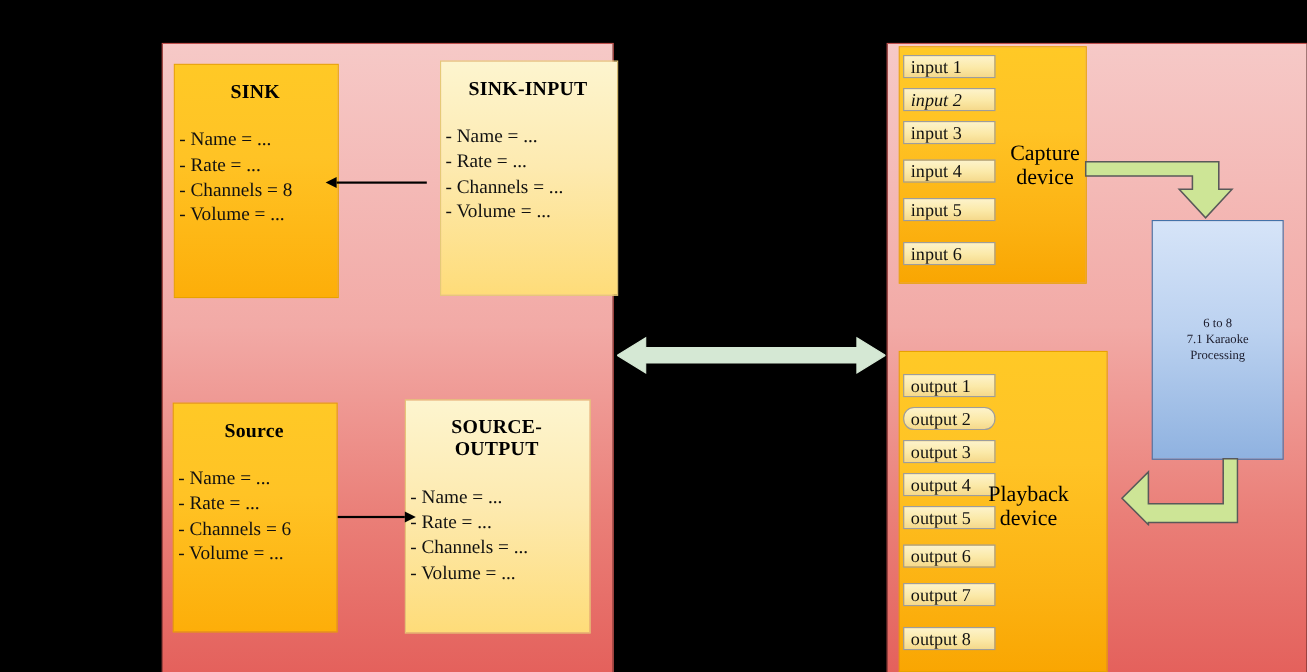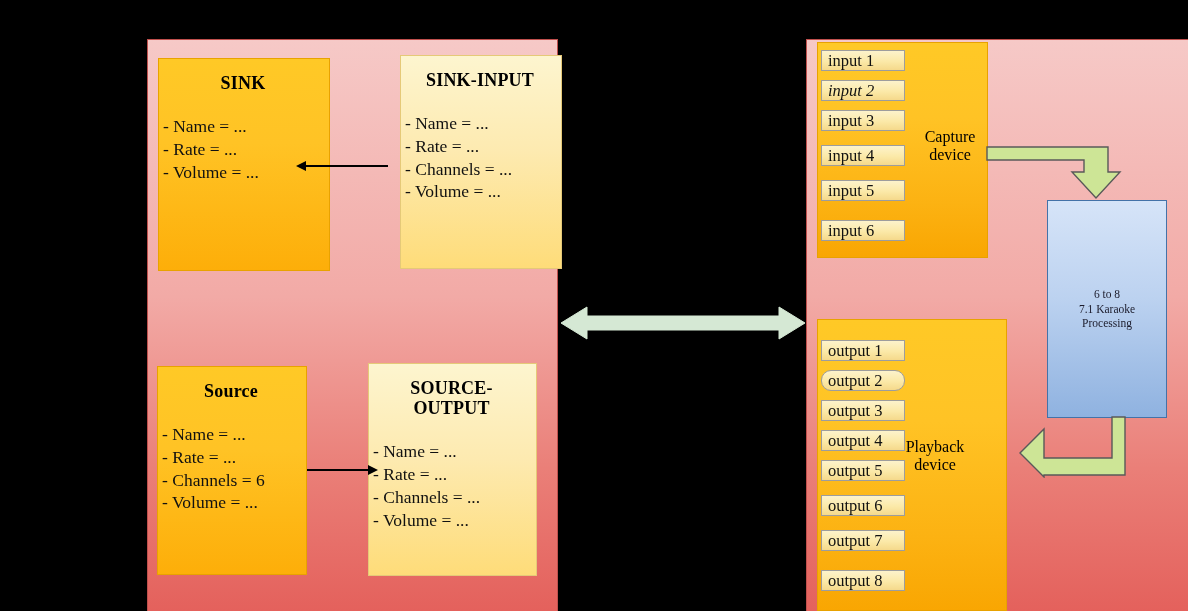--- a/index.html
+++ b/index.html
@@ -34,21 +34,21 @@
     border:1px solid #e8a200;
     padding:14px 8px 8px 6px;
   }
   
   .box-cream{
     background:linear-gradient(to bottom,#fdf5cf 0%,#fdeab0 45%,#fedc79 100%);
     border:1px solid #e5c978;
     padding:14px 8px 8px 6px;
   }
 
-  #sink-box{left:158px;top:58px;width:172px;height:213px;}
+  #sink-box{left:158px;top:58px;width:150px;height:213px;}
   #sink-input-box{left:400px;top:55px;width:162px;height:214px;}
   #source-box{left:157px;top:366px;width:150px;height:209px;}
   #source-output-box{left:368px;top:363px;width:169px;height:213px;}
 
   #sink-box .box-fields,#source-box .box-fields{margin-top:22px;}
   #sink-input-box .box-fields{margin-top:22px;}
   #source-output-box .box-fields{margin-top:22px;}
 
   
   .thin-arrow{position:absolute;}
@@ -66,21 +66,21 @@
   
   .device{
     position:absolute;box-sizing:border-box;
     background:linear-gradient(to bottom,#ffc926 0%,#ffc325 35%,#fcb212 75%,#f9a602 100%);
     border:1px solid #e8a200;
   }
   #capture-device{left:817px;top:42px;width:171px;height:216px;}
   #playback-device{left:817px;top:319px;width:190px;height:292px;}
 
   .device-label{
-    position:absolute;font-size:16px;color:#000;text-align:center;
+    position:absolute;font-size:20px;color:#000;text-align:center;
     line-height:1.1;white-space:nowrap;
   }
   #capture-label{left:908px;top:128px;width:84px;}
   #playback-label{left:888px;top:438px;width:94px;}
 
   
   .chip{
     position:absolute;box-sizing:border-box;
     height:21px;line-height:19px;
     background:linear-gradient(to bottom,#fdf3cb 0%,#fbe9a8 55%,#f5d98b 100%);
@@ -110,20 +110,21 @@
 <div id="stage">
 
   <div class="panel" id="left-panel">
   </div>
 
   <div class="box box-orange" id="sink-box">
     <div class="box-title">SINK</div>
     <div class="box-fields">
       <div>- Name = ...</div>
       <div>- Rate = ...</div>
+      <div>- Channels = 8</div>
       <div>- Volume = ...</div>
     </div>
   </div>
 
   <div class="box box-cream" id="sink-input-box">
     <div class="box-title">SINK-INPUT</div>
     <div class="box-fields">
       <div>- Name = ...</div>
       <div>- Rate = ...</div>
       <div>- Channels = ...</div>

